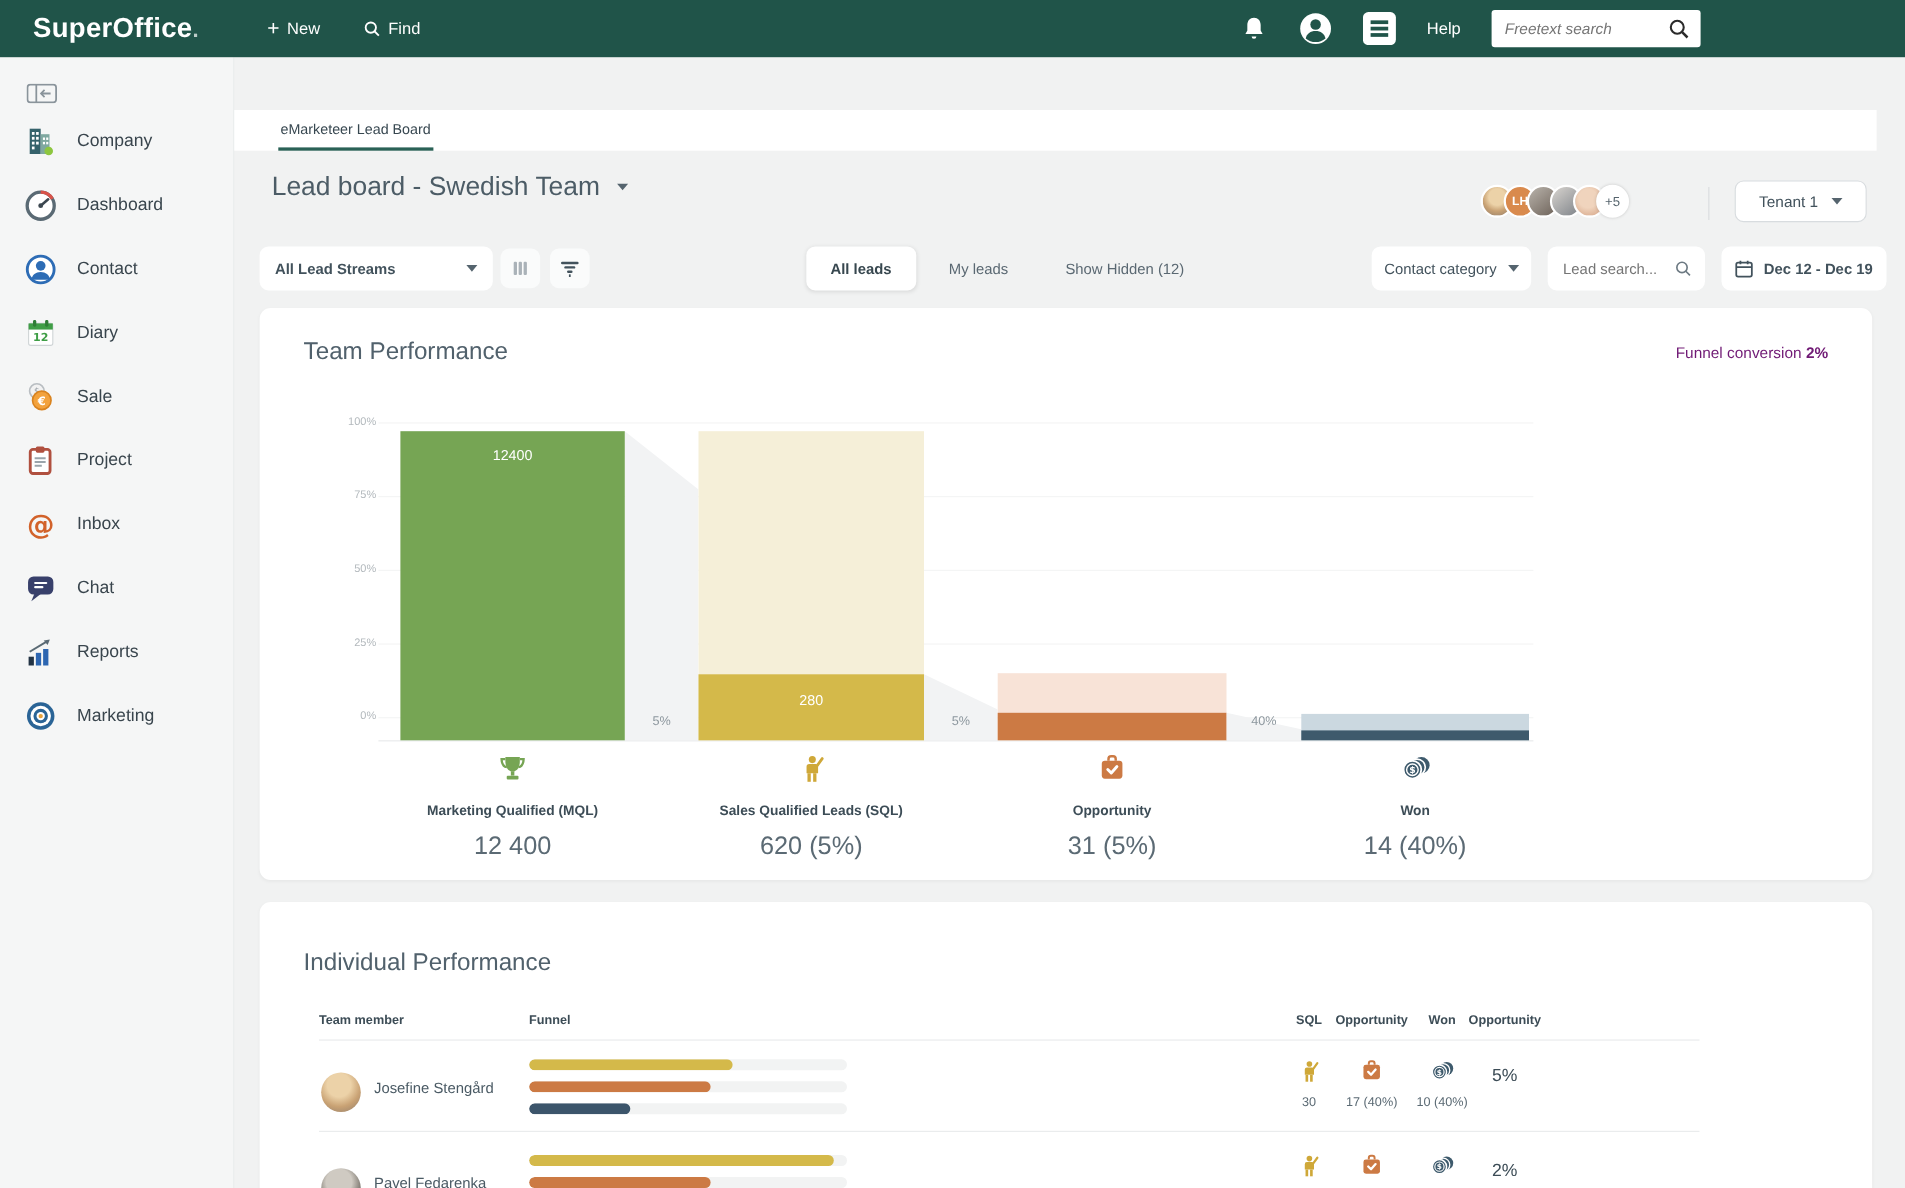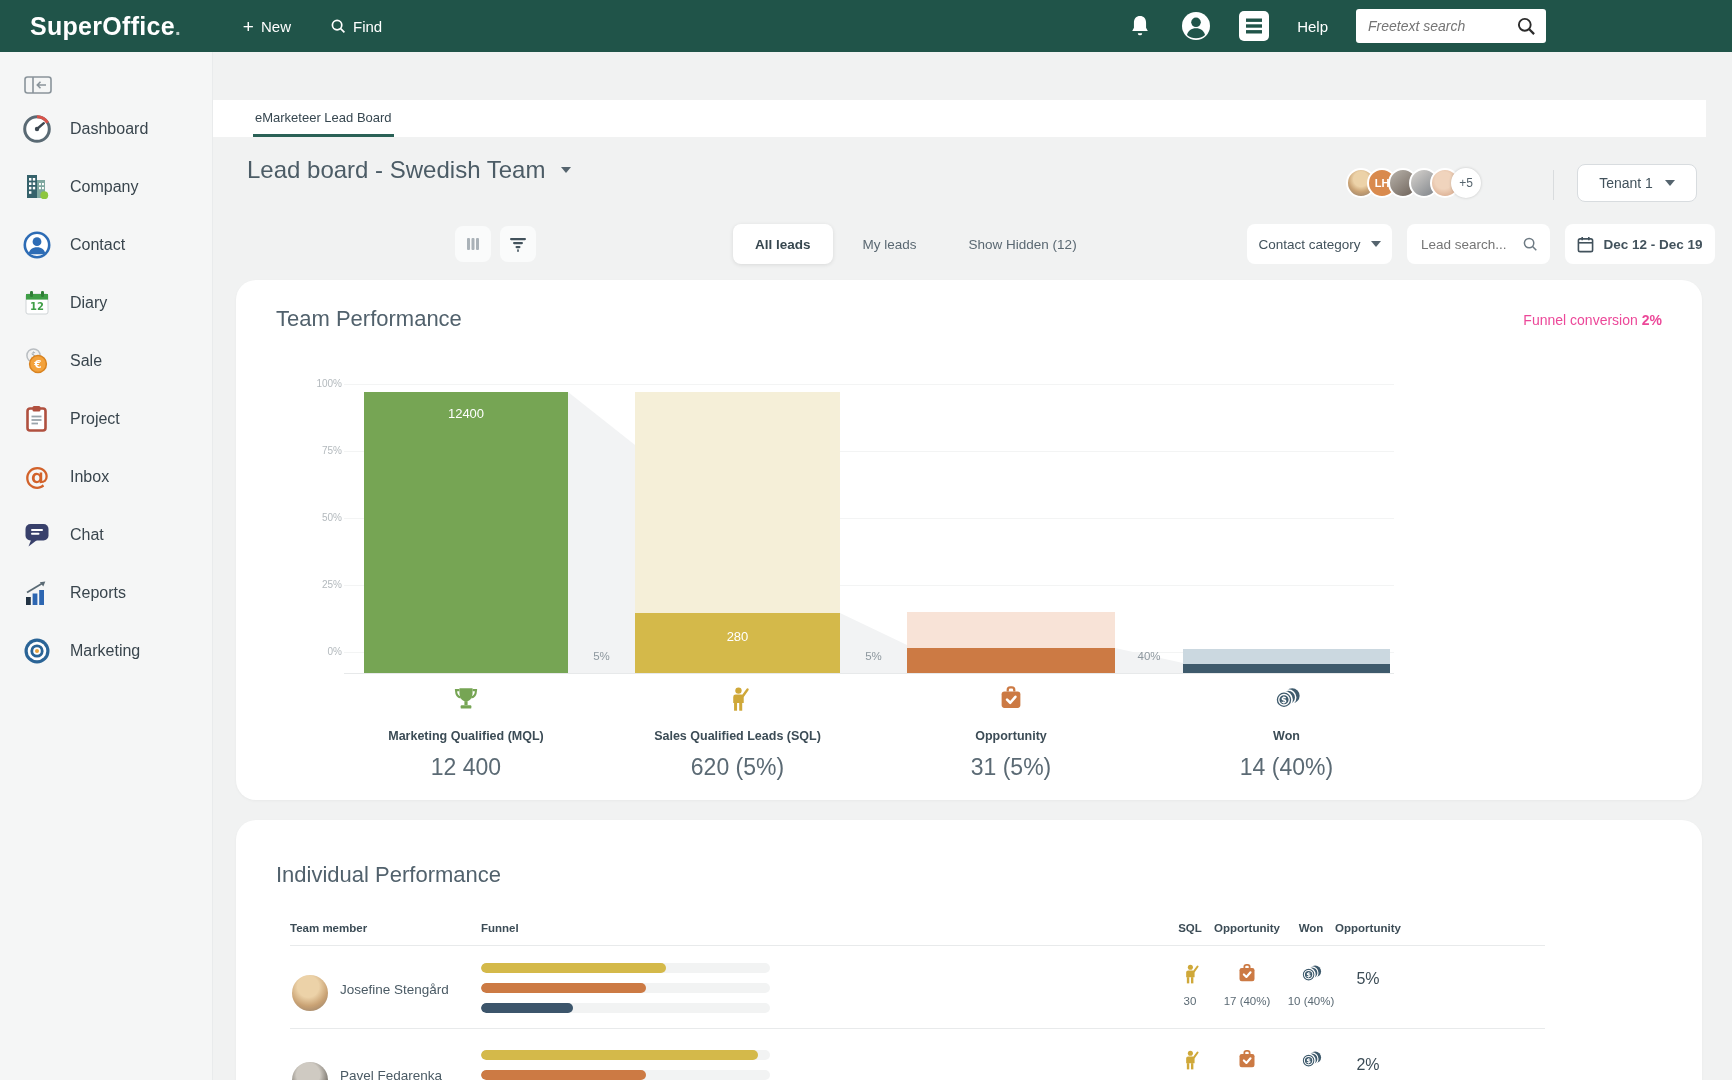--- a/index.html
+++ b/index.html
@@ -64,26 +64,26 @@
   .view-tab { padding:0 22px; height:40px; display:flex; align-items:center; border-radius:8px; cursor:pointer; }
   .view-tab.active { background:#fff; box-shadow:0 1px 4px rgba(0,0,0,.10); font-weight:bold; color:#37474f; }
   .contact-pill { left:1034px; width:145px; justify-content:center; gap:10px; font-size:13.5px; color:#42525c; }
   .lead-search { left:1194px; width:143px; padding:0 12px; gap:6px; }
   .lead-search input { border:0; outline:0; flex:1; min-width:0; font-size:13.5px; color:#555;
     background:transparent; font-family:inherit; }
   .date-pill { left:1352px; width:150px; justify-content:center; gap:9px; font-size:13.5px;
     font-weight:bold; color:#42525c; }
 
   
-  .card { position:absolute; left:23px; width:1466px; background:#fff; border-radius:20px;
+  .card { position:absolute; left:23px; width:1466px; background:#fff; border-radius:10px;
     box-shadow:0 1px 3px rgba(0,0,0,.04); }
   .team-card { top:228px; height:520px; }
   .ind-card { top:768px; height:380px; }
   .card-title { position:absolute; left:40px; top:26px; font-size:22px; color:#51616c; }
-  .tp-conv { position:absolute; right:40px; top:32px; font-size:14px; color:#ec4899; }
+  .tp-conv { position:absolute; right:40px; top:32px; font-size:14px; color:#701a75; }
   .tp-conv b { margin-left:4px; }
 
   
   .plot { position:absolute; left:128px; top:104px; width:1026px; height:289px; }
   .gridline { position:absolute; left:-20px; right:-4px; height:1px; background:#f3f4f4; }
   .baseline { position:absolute; left:-20px; right:-4px; bottom:-1px; height:1px; background:#e7e9ea; }
   .ytick { position:absolute; left:-62px; width:40px; text-align:right; font-size:10px; color:#b3b9bd; }
   .cols { position:absolute; inset:0; display:flex; }
   .bcol { position:relative; height:100%; }
   .seg { position:absolute; bottom:0; left:0; right:0; }
@@ -178,32 +178,20 @@
     <svg width="28" height="18" viewBox="0 0 28 18">
         <rect x="1" y="1" width="26" height="16" rx="2.5" fill="none" stroke="#8a949b" stroke-width="1.6"></rect>
         <line x1="9" y1="1" x2="9" y2="17" stroke="#8a949b" stroke-width="1.6"></line>
         <path d="M22 9h-8.5M16.5 5.8 13.3 9l3.2 3.2" fill="none" stroke="#8a949b" stroke-width="1.6"></path>
       </svg>
   </div>
 
   <div class="nav-item">
     <span class="nav-icon">
       <svg width="30" height="30" viewBox="0 0 30 30">
-          <circle cx="15" cy="15" r="12.3" fill="#fff" stroke="#5a6a74" stroke-width="3"></circle>
-          <path d="M15 2.7a12.3 12.3 0 0 1 10.6 6.1" stroke="#d9534a" stroke-width="3" fill="none"></path>
-          <line x1="15" y1="15" x2="21.8" y2="9.2" stroke="#3c4750" stroke-width="2.4" stroke-linecap="round"></line>
-          <circle cx="15" cy="15" r="2.2" fill="#3c4750"></circle>
-        </svg>
-    </span>
-    <span class="nav-label">Dashboard</span>
-  </div>
-
-  <div class="nav-item">
-    <span class="nav-icon">
-      <svg width="30" height="30" viewBox="0 0 30 30">
           <rect x="5" y="3" width="10" height="23" fill="#35626b"></rect>
           <rect x="15" y="8" width="8" height="18" fill="#7fa8a0"></rect>
           <g fill="#fff">
             <rect x="7" y="6" width="2.4" height="2.6"></rect>
             <rect x="10.8" y="6" width="2.4" height="2.6"></rect>
             <rect x="7" y="10.4" width="2.4" height="2.6"></rect>
             <rect x="10.8" y="10.4" width="2.4" height="2.6"></rect>
             <rect x="7" y="14.8" width="2.4" height="2.6"></rect>
             <rect x="10.8" y="14.8" width="2.4" height="2.6"></rect>
             <rect x="7" y="19.2" width="2.4" height="2.6"></rect>
@@ -214,20 +202,32 @@
           </g>
           <circle cx="22.3" cy="23.2" r="3.9" fill="#8dc63f"></circle>
         </svg>
     </span>
     <span class="nav-label">Company</span>
   </div>
 
   <div class="nav-item">
     <span class="nav-icon">
       <svg width="30" height="30" viewBox="0 0 30 30">
+          <circle cx="15" cy="15" r="12.3" fill="#fff" stroke="#5a6a74" stroke-width="3"></circle>
+          <path d="M15 2.7a12.3 12.3 0 0 1 10.6 6.1" stroke="#d9534a" stroke-width="3" fill="none"></path>
+          <line x1="15" y1="15" x2="21.8" y2="9.2" stroke="#3c4750" stroke-width="2.4" stroke-linecap="round"></line>
+          <circle cx="15" cy="15" r="2.2" fill="#3c4750"></circle>
+        </svg>
+    </span>
+    <span class="nav-label">Dashboard</span>
+  </div>
+
+  <div class="nav-item">
+    <span class="nav-icon">
+      <svg width="30" height="30" viewBox="0 0 30 30">
           <defs>
             <clipPath id="ccl">
               <circle cx="15" cy="15" r="11.4"></circle>
             </clipPath>
           </defs>
           <circle cx="15" cy="15" r="12.2" fill="#fff" stroke="#2d6cb5" stroke-width="2.6"></circle>
           <g clip-path="url(#ccl)" fill="#2d6cb5">
             <circle cx="15" cy="11.7" r="4.4"></circle>
             <path d="M15 17.3c-4.6 0-7.7 2.5-8.6 7l17.2 0c-.9-4.5-4-7-8.6-7z"></path>
           </g>
@@ -345,20 +345,24 @@
     <div class="avatar av-4"></div>
     <div class="avatar av-5"></div>
     <div class="avatar avatar-more">+5</div>
   </div>
   <div class="header-divider"></div>
   <div class="tenant-pill">
     <span>Tenant 1</span>
     <span class="caret"></span>
   </div>
 
+  <div class="pill stream-pill">
+    <span>All Lead Streams</span>
+    <span class="caret"></span>
+  </div>
   <div class="icon-btn" style="left:242px">
     <svg width="16" height="16" viewBox="0 0 16 16">
         <g fill="#aab2b8">
           <rect x="2" y="2" width="3" height="12" rx="1"></rect>
           <rect x="6.5" y="2" width="3" height="12" rx="1"></rect>
           <rect x="11" y="2" width="3" height="12" rx="1"></rect>
         </g>
       </svg>
   </div>
   <div class="icon-btn" style="left:287px">

